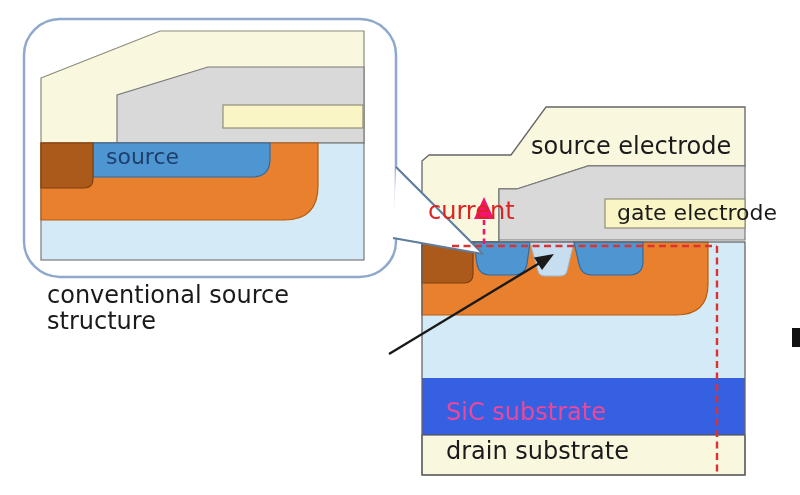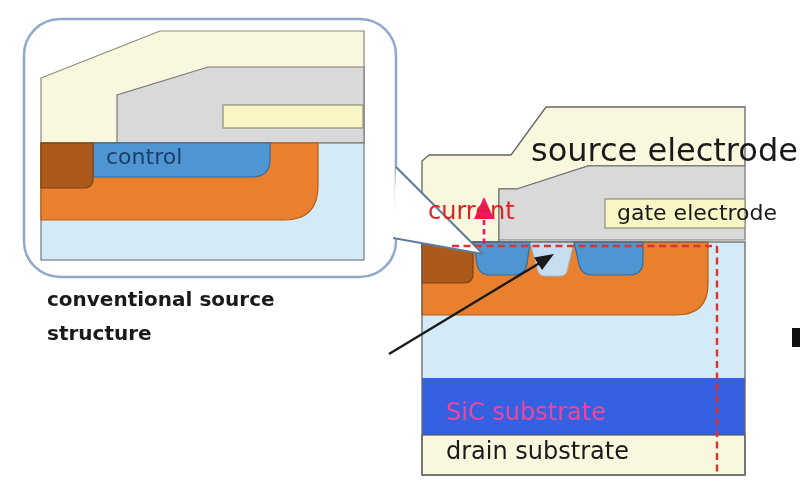--- a/index.html
+++ b/index.html
@@ -12,24 +12,24 @@
     font-family: "DejaVu Sans", "Liberation Sans", sans-serif;
   }
   .stage svg { position: absolute; left: 0; top: 0; }
   .lbl {
     position: absolute;
     color: #1a1a1a;
     white-space: nowrap;
     line-height: 1.12;
   }
   .multiline { white-space: pre-line; }
-  .lbl-caption      { left: 47px;  top: 282px; font-size: 20px; line-height: 34px; font-weight: bold; }
+  .lbl-caption      { left: 47px;  top: 282px; font-size: 24px; line-height: 26px; }
   .lbl-extra        { left: 106px; top: 356px; font-size: 23px; line-height: 26px; }
   .lbl-current      { left: 428px; top: 162px; font-size: 24px; margin-top: 36px; }
-  .lbl-source-el    { left: 531px; top: 133px; font-size: 32px; }
+  .lbl-source-el    { left: 531px; top: 133px; font-size: 24px; }
   .lbl-gate-el      { left: 617px; top: 201px; font-size: 22px; }
   .lbl-sic          { left: 446px; top: 399px; font-size: 24px; }
   .lbl-drain        { left: 446px; top: 438px; font-size: 24px; }
   .lbl-inset-source { left: 106px; top: 145px; font-size: 22px; }
 </style>
 </head>
 <body>
 
 <div class="stage">
 
@@ -88,21 +88,21 @@
     </g>
 
     <g>
       <line x1="389" y1="354" x2="543" y2="261" stroke="#1a1a1a" stroke-width="2.4"></line>
       <path d="M554,254 L542,270 L534,257.5 Z" fill="#1a1a1a"></path>
     </g>
 
     <rect x="792" y="328" width="8" height="19" fill="#111111"></rect>
   </svg>
 
-  <div class="lbl lbl-inset-source" style="color:#1F3E6B">control</div>
+  <div class="lbl lbl-inset-source" style="color:#1F3E6B">source</div>
 
   <div class="lbl lbl-caption multiline">conventional source
 structure</div>
 
 
   <div class="lbl lbl-current" style="color:#DD2222">current</div>
 
   <div class="lbl lbl-source-el">source electrode</div>
 
   <div class="lbl lbl-gate-el">gate electrode</div>

